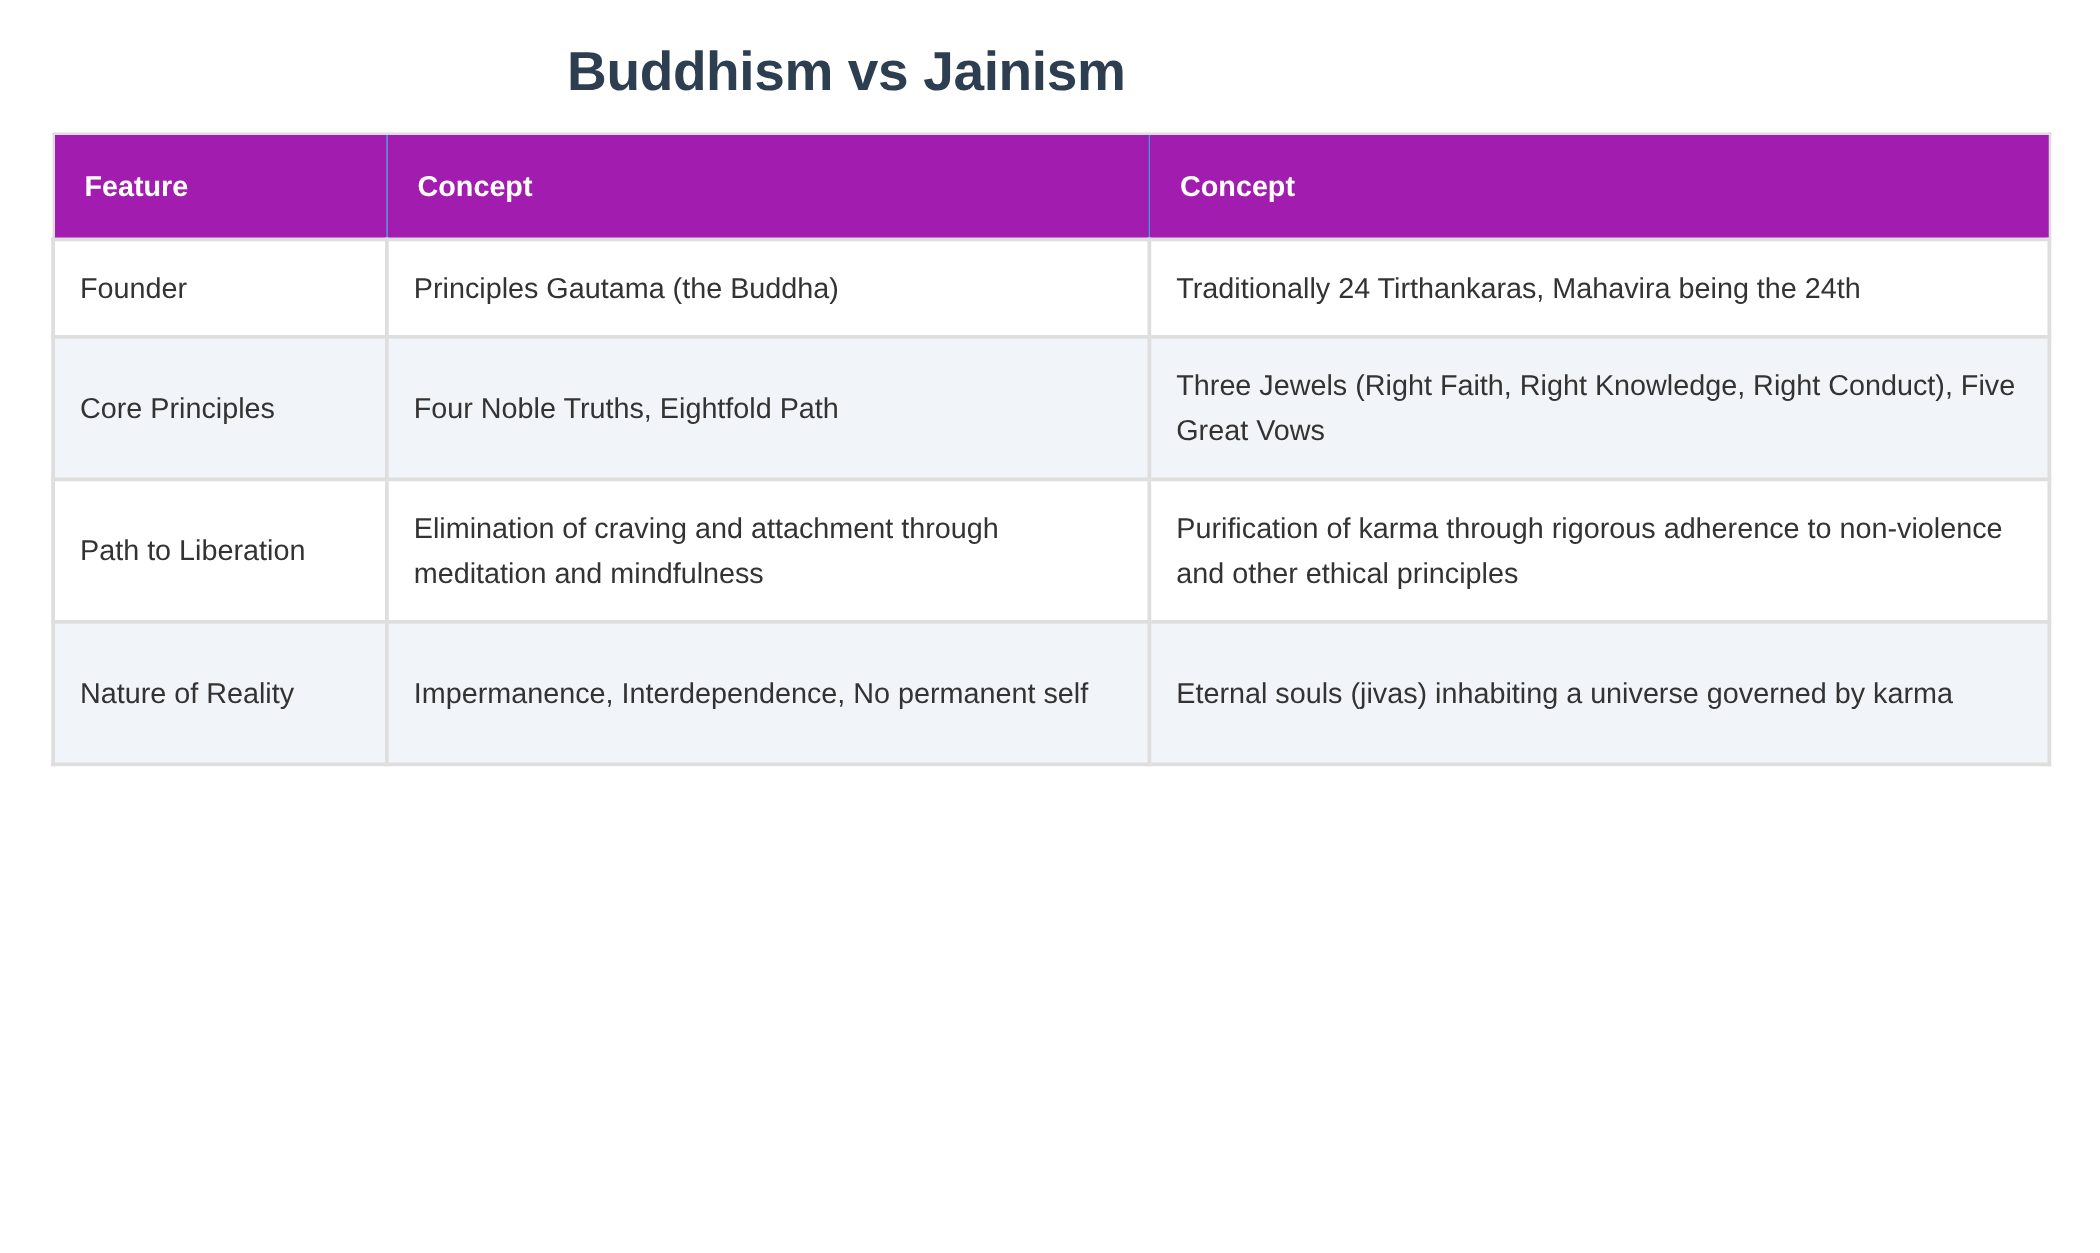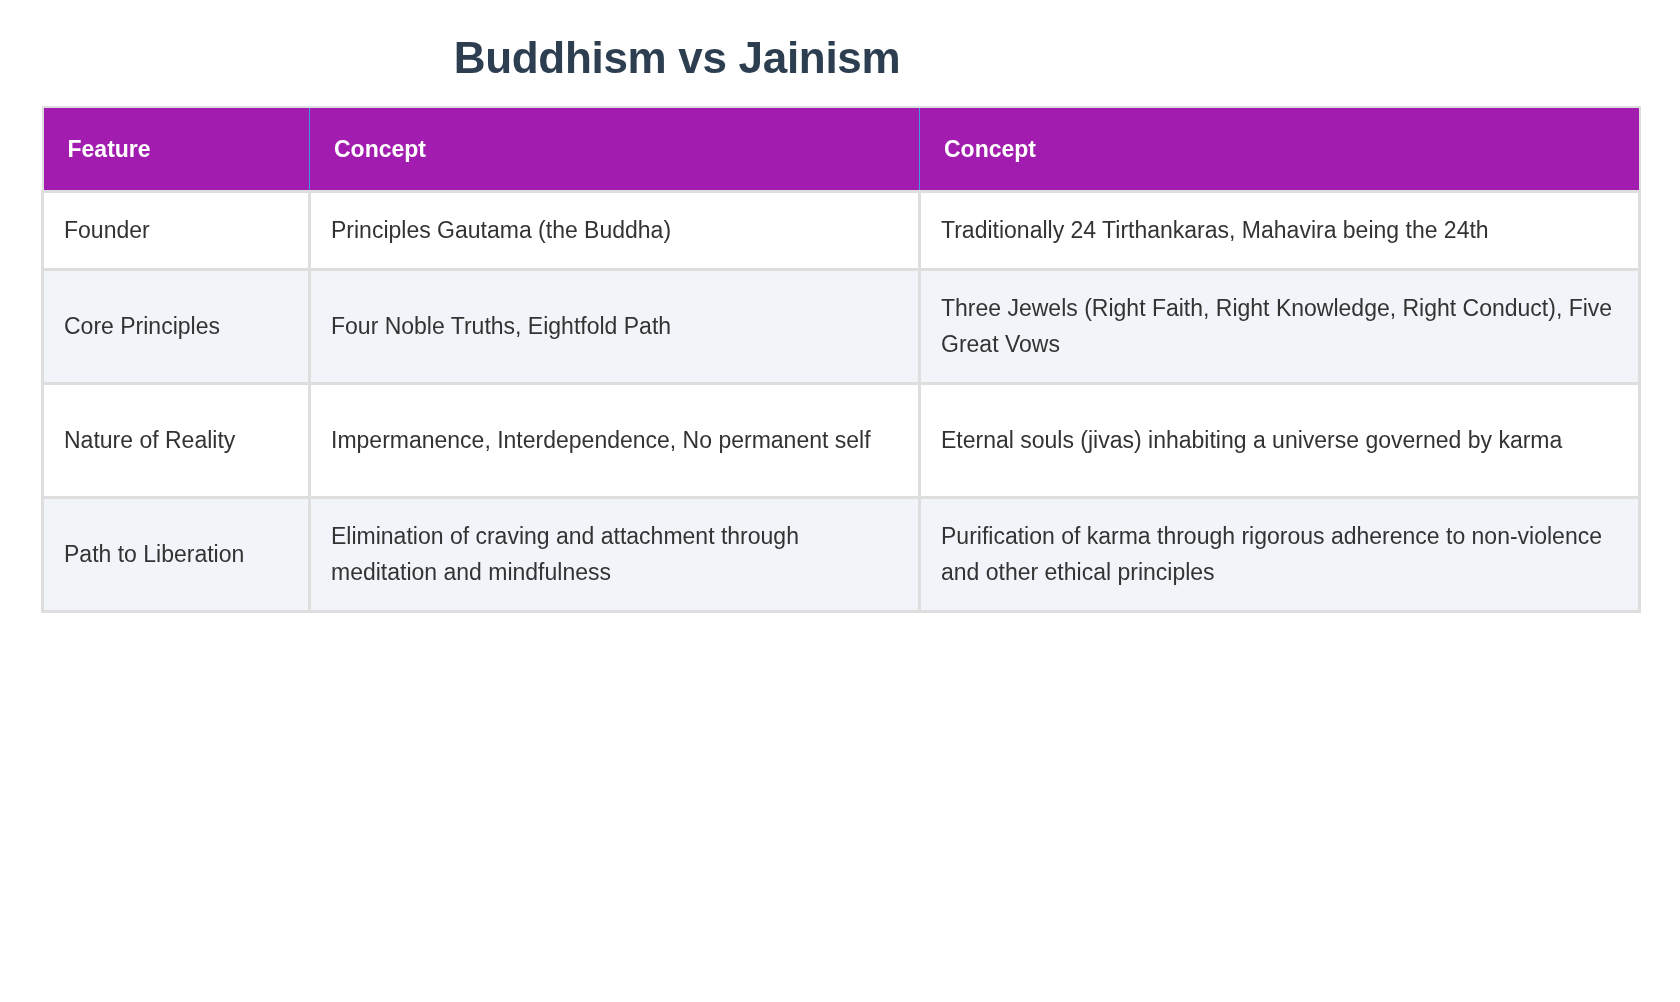--- a/index.html
+++ b/index.html
@@ -96,23 +96,23 @@
       <td>Founder</td>
       <td>Principles Gautama (the Buddha)</td>
       <td>Traditionally 24 Tirthankaras, Mahavira being the 24th</td>
     </tr>
     <tr class="r-tall">
       <td>Core Principles</td>
       <td>Four Noble Truths, Eightfold Path</td>
       <td>Three Jewels (Right Faith, Right Knowledge, Right Conduct), Five Great Vows</td>
     </tr>
     <tr class="r-tall">
+      <td>Path to Liberation</td>
+      <td>Elimination of craving and attachment through meditation and mindfulness</td>
+      <td>Purification of karma through rigorous adherence to non-violence and other ethical principles</td>
+    </tr>
+    <tr class="r-tall">
       <td>Nature of Reality</td>
       <td>Impermanence, Interdependence, No permanent self</td>
       <td>Eternal souls (jivas) inhabiting a universe governed by karma</td>
-    </tr>
-    <tr class="r-tall">
-      <td>Path to Liberation</td>
-      <td>Elimination of craving and attachment through meditation and mindfulness</td>
-      <td>Purification of karma through rigorous adherence to non-violence and other ethical principles</td>
     </tr>
   </tbody>
 </table>
 
 </body></html>

